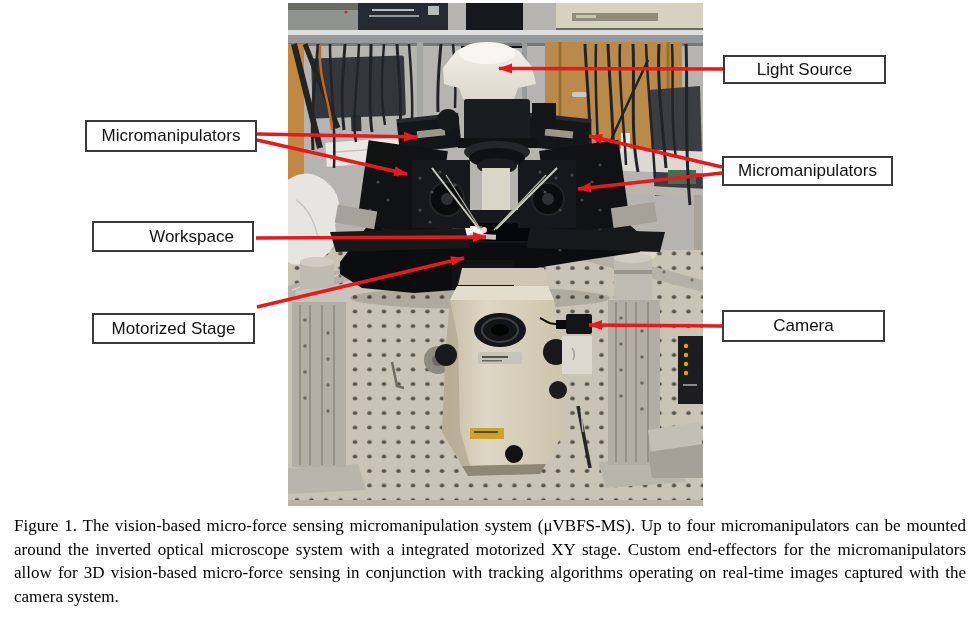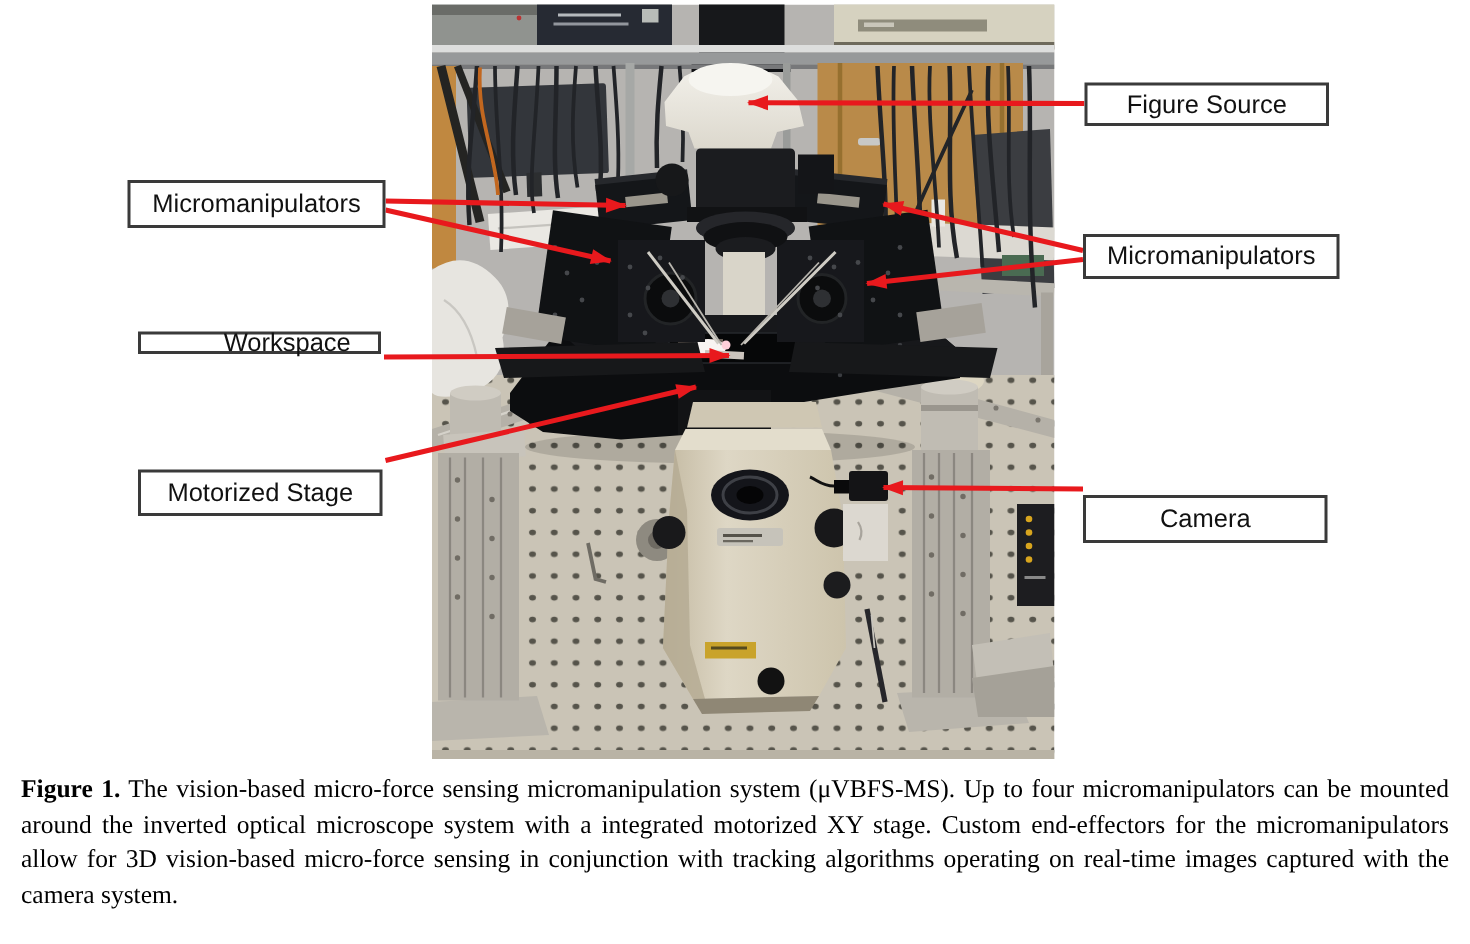--- a/index.html
+++ b/index.html
@@ -5,21 +5,21 @@
   html,body{margin:0;padding:0;background:#ffffff;}
   .page{position:relative;width:980px;height:629px;background:#ffffff;overflow:hidden;
         font-family:"Liberation Serif", serif;}
   .scene{position:absolute;left:0;top:0;}
   .label-box{position:absolute;background:#ffffff;border:2px solid #3a3a3a;
              display:flex;align-items:center;justify-content:center;
              font-family:"Liberation Sans", sans-serif;font-size:17px;color:#111;
              white-space:nowrap;box-sizing:border-box;}
   .caption{position:absolute;left:14px;top:514px;width:952px;
            font-size:17px;line-height:23.5px;color:#000;text-align:justify;}
-  .cap-label{font-weight:bold;}
+  .cap-label{font-weight:normal;}
 </style>
 </head>
 <body>
 
 <div class="page">
 
 <svg class="scene" width="980" height="515" viewBox="0 0 980 515">
   <defs>
     <clipPath id="photoClip">
           <rect x="288" y="3" width="415" height="503"></rect>
@@ -335,30 +335,30 @@
     <line x1="257" y1="134" x2="417" y2="137" marker-end="url(#ah)" stroke="#e8191d"></line>
     <line x1="257" y1="140" x2="407" y2="174" marker-end="url(#ah)" stroke="#e8191d"></line>
     <line x1="722" y1="167" x2="589" y2="136" marker-end="url(#ah)" stroke="#e8191d"></line>
     <line x1="722" y1="173" x2="578" y2="189" marker-end="url(#ah)" stroke="#e8191d"></line>
     <line x1="256" y1="238" x2="486" y2="237" marker-end="url(#ah)" stroke="#e8191d"></line>
     <line x1="257" y1="307" x2="464" y2="258" marker-end="url(#ah)" stroke="#e8191d"></line>
     <line x1="722" y1="326" x2="589" y2="325" marker-end="url(#ah)" stroke="#e8191d"></line>
   </g>
 </svg>
 
-<div class="label-box" style="left:723px;top:55px;width:163px;height:29px;">Figure Source</div>
+<div class="label-box" style="left:723px;top:55px;width:163px;height:29px;">Light Source</div>
 
 <div class="label-box" style="left:85px;top:120px;width:172px;height:32px;">Micromanipulators</div>
 
 <div class="label-box" style="left:722px;top:156px;width:171px;height:30px;">Micromanipulators</div>
 
-<div class="label-box" style="left:92px;top:221px;width:162px;height:15px;padding-left:37px;">Workspace</div>
+<div class="label-box" style="left:92px;top:221px;width:162px;height:31px;padding-left:37px;">Workspace</div>
 
 <div class="label-box" style="left:92px;top:290px;width:163px;height:31px;margin-top:23px;">Motorized Stage</div>
 
-<div class="label-box" style="left:722px;top:310px;width:163px;height:32px;margin-top:20px;">Camera</div>
+<div class="label-box" style="left:722px;top:310px;width:163px;height:32px;">Camera</div>
 
 <div class="caption">
   <span class="cap-label">Figure 1.</span>
   <span>The vision-based micro-force sensing micromanipulation system (μVBFS-MS). Up to four micromanipulators can be mounted around the inverted optical microscope system with a integrated motorized XY stage. Custom end-effectors for the micromanipulators allow for 3D vision-based micro-force sensing in conjunction with tracking algorithms operating on real-time images captured with the camera system.</span>
 </div>
 
 </div>
 
 </body></html>

